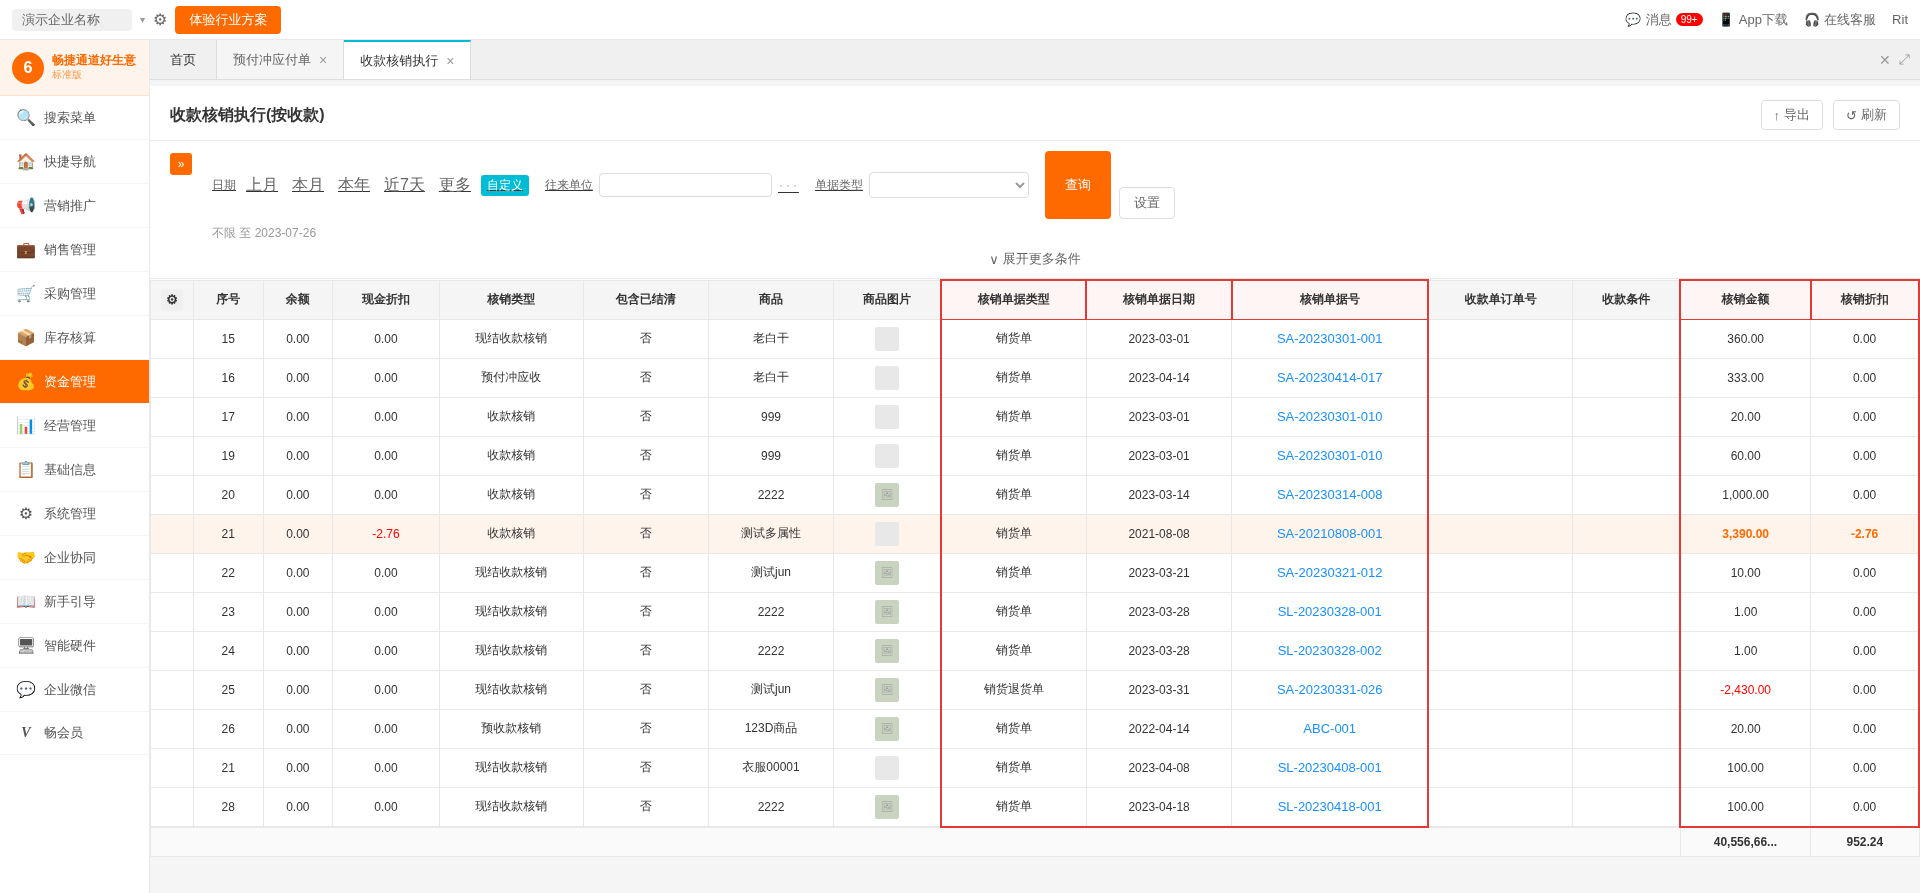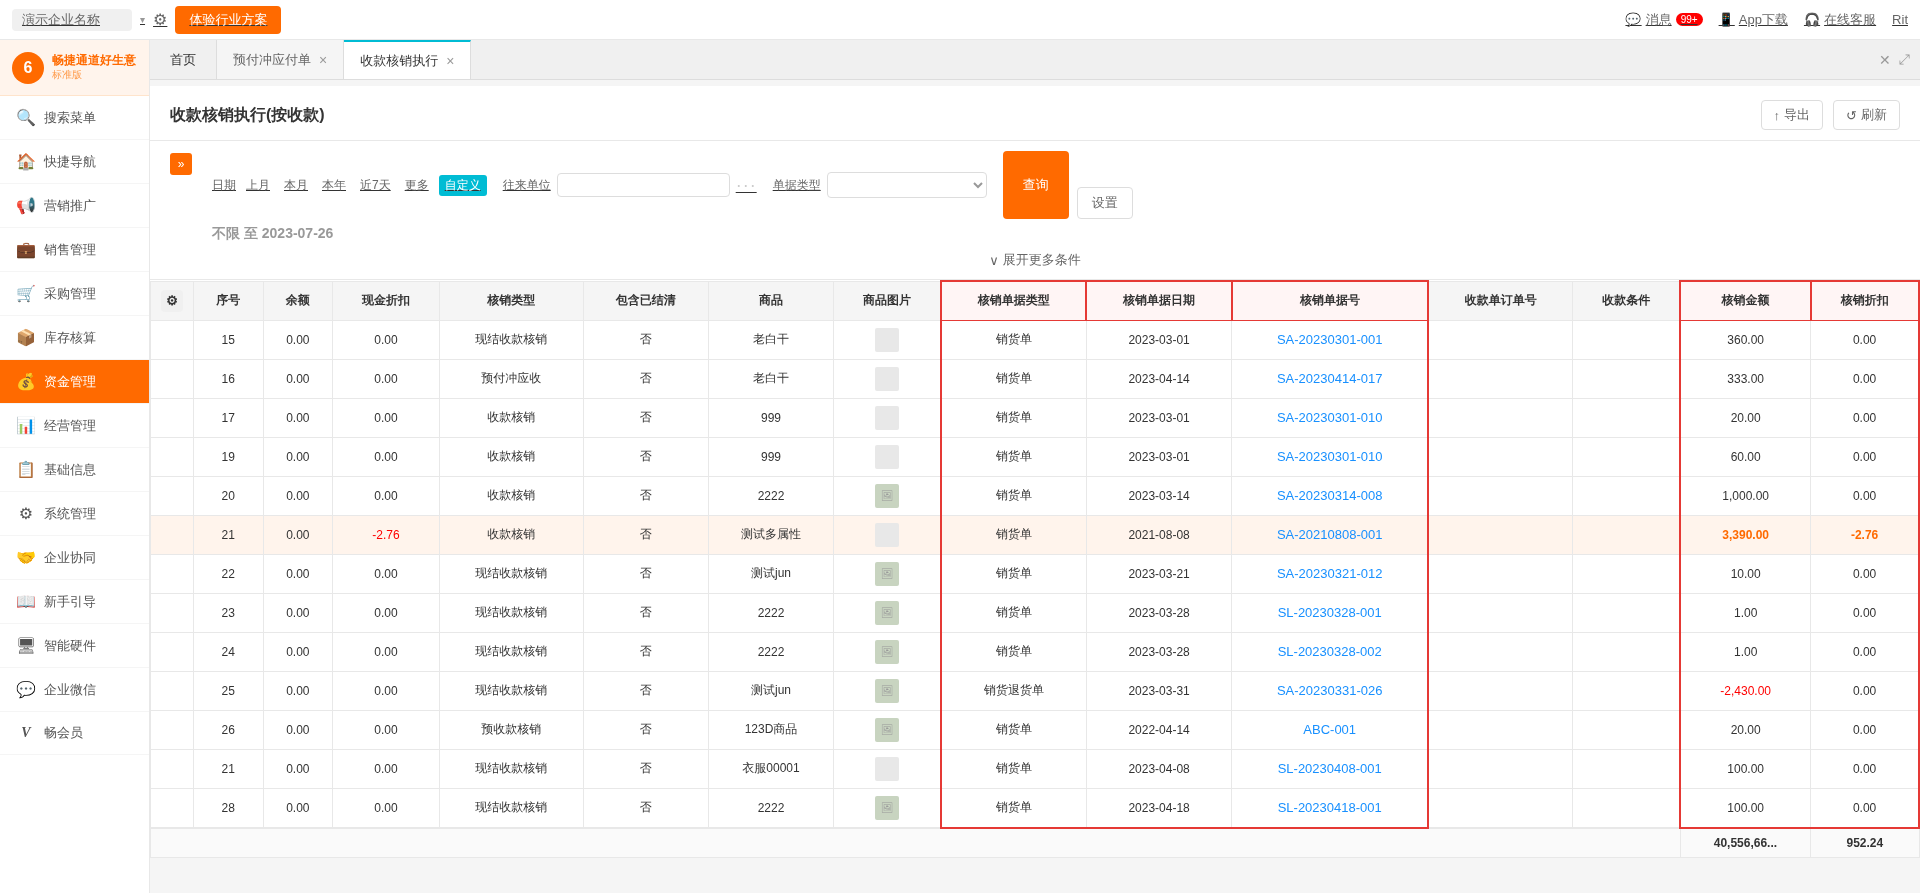--- a/index.html
+++ b/index.html
@@ -6,21 +6,20 @@
     body { background: #f5f5f5; color: #333; overflow: hidden; }
     
     
     .top-bar {
       height: 40px;
       background: #fff;
       border-bottom: 1px solid #e8e8e8;
       display: flex;
       align-items: center;
       padding: 0 12px;
-      text-decoration: underline;
     }
     .top-bar-left { display: flex; align-items: center; gap: 8px; flex: 1; }
     .top-bar-company { background: #f0f0f0; border-radius: 4px; padding: 2px 10px; font-size: 12px; color: #666; min-width: 120px; }
     .top-bar-dropdown { color: #999; font-size: 10px; cursor: pointer; }
     .top-bar-gear { color: #666; cursor: pointer; font-size: 16px; }
     .btn-orange { background: #ff6a00; color: #fff; border: none; border-radius: 4px; padding: 5px 14px; cursor: pointer; font-size: 13px; }
     .top-bar-right { display: flex; align-items: center; gap: 16px; font-size: 12px; color: #666; }
     .badge-red { background: #f00; color: #fff; border-radius: 8px; padding: 1px 5px; font-size: 10px; }
     
     
@@ -51,23 +50,23 @@
     .content-header { background: #fff; padding: 14px 20px 10px; border-bottom: 1px solid #e8e8e8; display: flex; align-items: center; justify-content: space-between; }
     .page-title { font-size: 16px; font-weight: bold; color: #333; }
     .header-actions { display: flex; gap: 10px; }
     .btn-icon { display: flex; align-items: center; gap: 4px; padding: 5px 12px; border: 1px solid #ddd; border-radius: 4px; background: #fff; cursor: pointer; color: #666; font-size: 12px; }
     
     
     .filter-bar { background: #fff; padding: 10px 20px; border-bottom: 1px solid #e8e8e8; }
     .filter-row { display: flex; align-items: center; gap: 16px; flex-wrap: wrap; }
     .filter-item { display: flex; align-items: center; gap: 6px; text-decoration: underline; }
     .filter-label { color: #666; font-size: 12px; white-space: nowrap; }
-    .date-quick { font-size: 12px; color: #666; cursor: pointer; padding: 2px 4px; }
+    .date-quick { font-size: 16px; color: #666; cursor: pointer; padding: 2px 4px; }
     .date-custom { font-size: 12px; color: #fff; background: #00bcd4; padding: 2px 6px; border-radius: 3px; cursor: pointer; }
-    .date-range-text { font-size: 14px; color: #999; font-weight: bold; }
+    .date-range-text { font-size: 12px; color: #999; }
     .filter-input { border: 1px solid #ddd; border-radius: 4px; padding: 4px 8px; font-size: 12px; min-width: 160px; color: #999; }
     .filter-select { border: 1px solid #ddd; border-radius: 4px; padding: 4px 8px; font-size: 12px; min-width: 160px; background: #fff; color: #999; }
     .btn-query { background: #ff6a00; color: #fff; border: none; border-radius: 4px; padding: 6px 20px; cursor: pointer; font-size: 13px; }
     .btn-setting { background: #fff; color: #666; border: 1px solid #ddd; border-radius: 4px; padding: 6px 14px; cursor: pointer; font-size: 13px; margin-top: 36px; }
     .data-table { width: 100%; border-collapse: collapse; background: #fff; border: 1px solid #e8e8e8; }
     .data-table th { background: #f5f5f5; border: 1px solid #e8e8e8; padding: 8px 10px; text-align: center; font-weight: 600; color: #333; white-space: nowrap; font-size: 12px; }
     .data-table td { border: 1px solid #e8e8e8; padding: 7px 10px; text-align: center; white-space: nowrap; font-size: 12px; color: #333; }
     .data-table tr.highlighted td { background: #fff4ec; }
     .link-text { color: #1890ff; cursor: pointer; text-decoration: none; }
     

